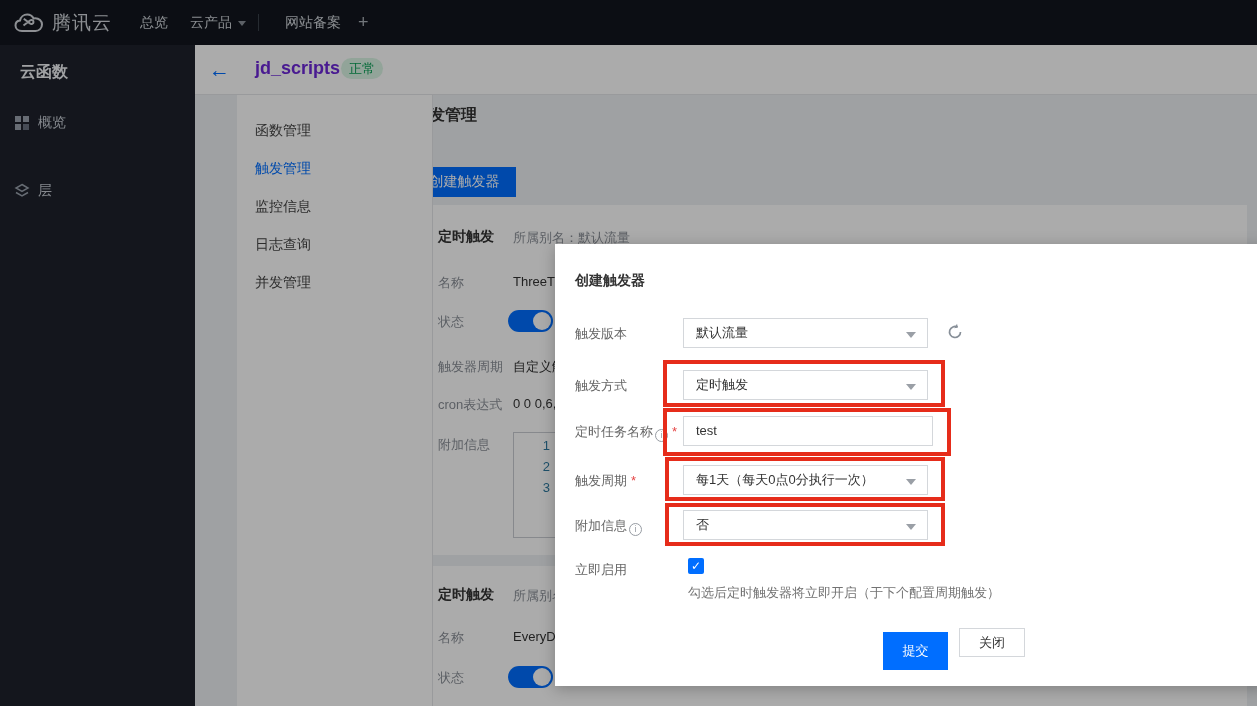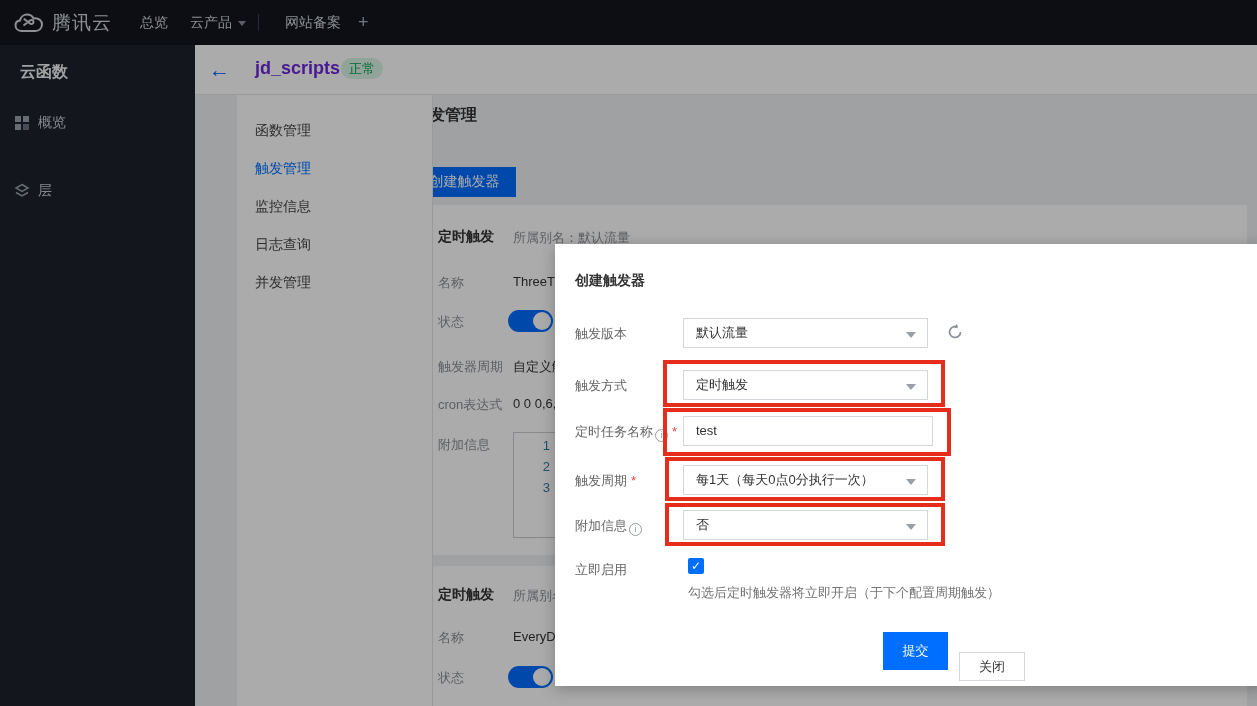--- a/index.html
+++ b/index.html
@@ -69,21 +69,21 @@
   .m-select, .m-input { position:absolute; left:128px; width:245px; height:30px; border:1px solid #d4d7db; background:#fff; font-size:13px; color:#333; line-height:28px; padding-left:12px; cursor:pointer; }
   .m-input { width:250px; cursor:text; }
   .sel-caret { position:absolute; right:11px; top:13px; width:0; height:0; border-left:5px solid transparent; border-right:5px solid transparent; border-top:6px solid #9a9fa6; }
   .r1 { top:74px; } .r2 { top:126px; } .r3 { top:172px; } .r4 { top:221px; } .r5 { top:266px; }
   .lr1 { top:81px; } .lr2 { top:133px; } .lr3 { top:179px; } .lr4 { top:228px; } .lr5 { top:273px; } .lr6 { top:317px; }
   .refresh-btn { position:absolute; left:390px; top:78px; width:22px; height:22px; cursor:pointer; }
   .m-checkbox { position:absolute; left:133px; top:314px; width:16px; height:16px; background:#006eff; border-radius:2px; color:#fff; font-size:12px; line-height:16px; text-align:center; cursor:pointer; }
   .m-checkbox::before { content:"✓"; }
   .m-hint { position:absolute; left:133px; top:340px; color:#737373; font-size:13px; }
   .submit-btn { position:absolute; left:328px; top:388px; width:65px; height:38px; background:#006eff; color:#fff; border:none; font-size:13px; cursor:pointer; }
-  .close-btn { position:absolute; left:404px; top:408px; width:66px; height:29px; background:#fff; color:#333; border:1px solid #d4d7db; font-size:13px; cursor:pointer; }
+  .close-btn { position:absolute; left:404px; top:384px; width:66px; height:29px; background:#fff; color:#333; border:1px solid #d4d7db; font-size:13px; cursor:pointer; }
 
   
   .redbox { position:absolute; border:4px solid #e62c1a; pointer-events:none; }
   .rb1 { left:108px; top:116px; width:282px; height:47px; }
   .rb2 { left:108px; top:164px; width:288px; height:48px; }
   .rb3 { left:110px; top:213px; width:280px; height:44px; }
   .rb4 { left:110px; top:259px; width:280px; height:43px; }
 </style>
 </head>
 <body>

